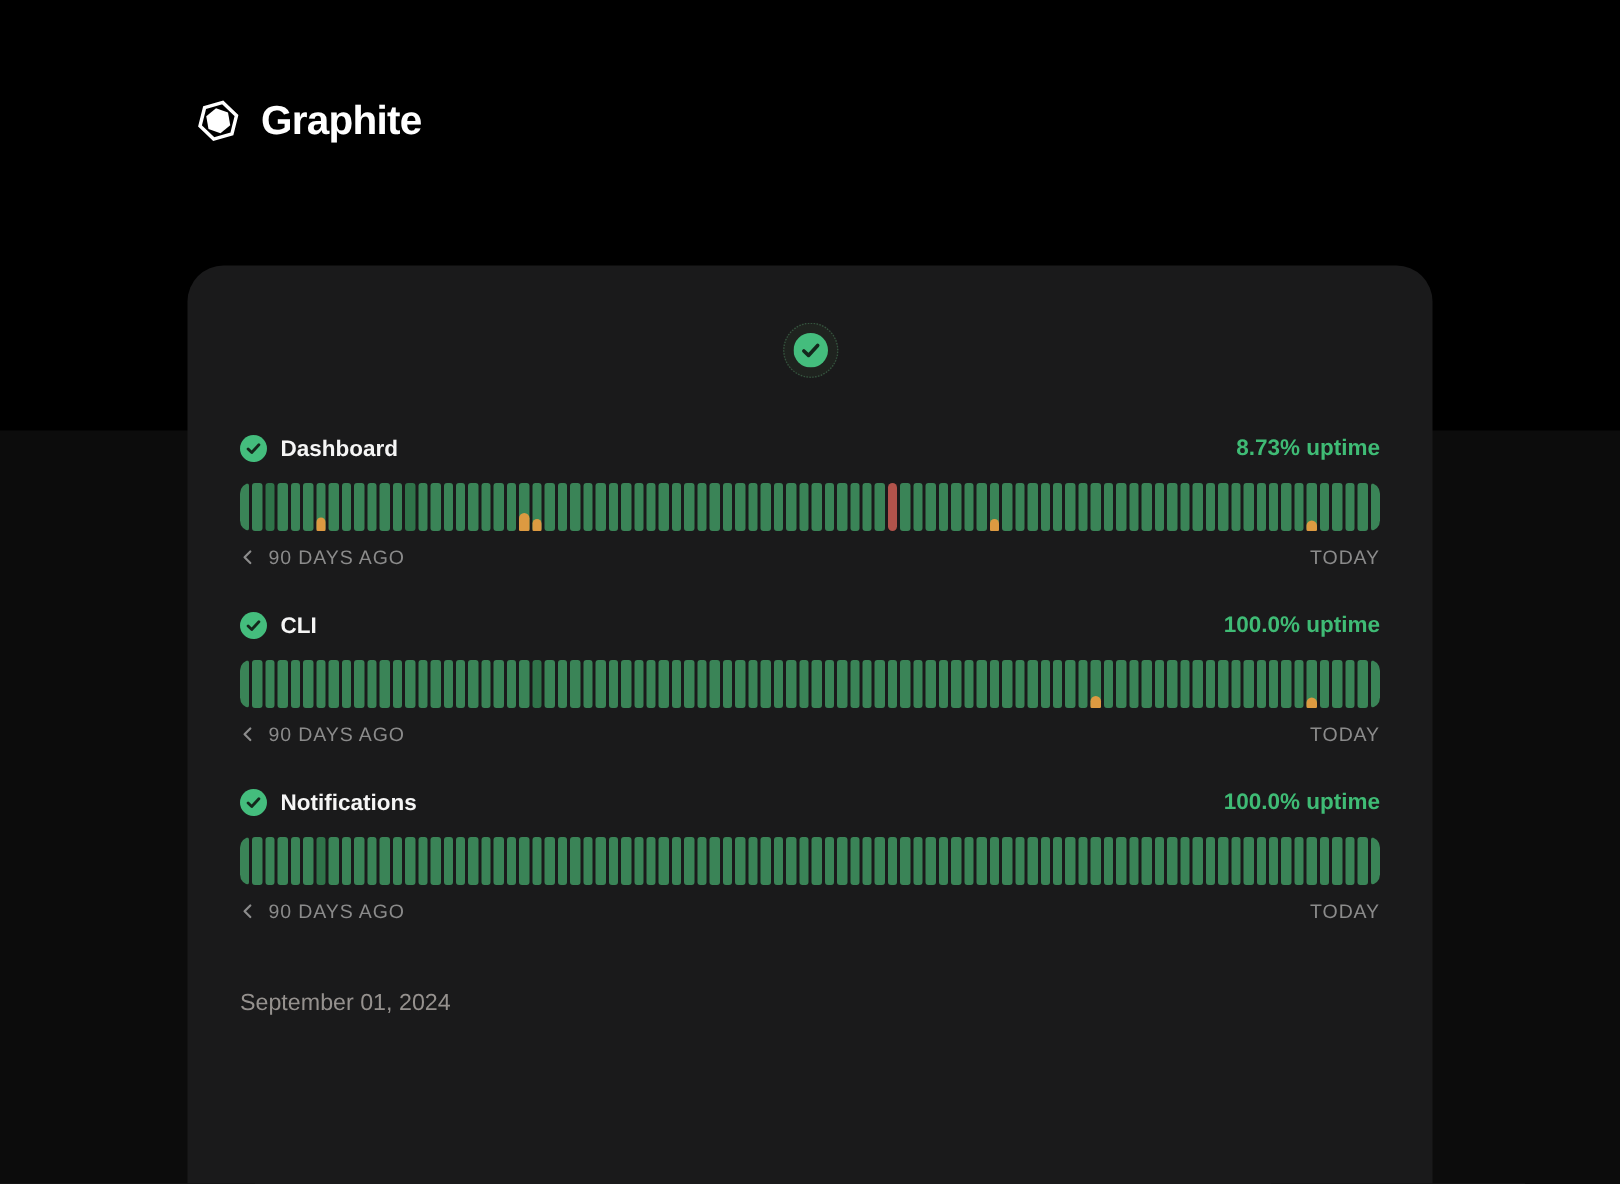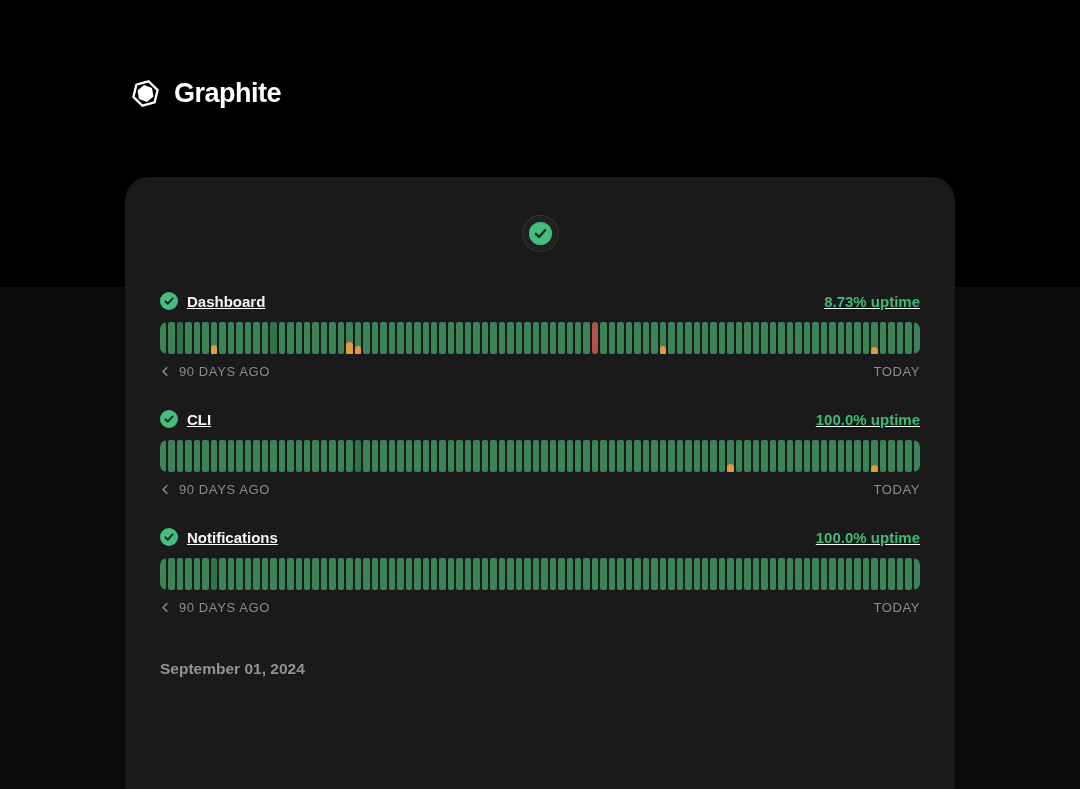--- a/index.html
+++ b/index.html
@@ -15,21 +15,21 @@
     top: 0; left: 0; right: 0;
     height: 287px;
     background: #000;
   }
 
   
   header {
     position: relative;
     display: flex;
     justify-content: space-between;
-    align-items: flex-end;
+    align-items: flex-start;
     padding: 65px 129px 0 130px;
     height: 109px;
   }
   .brand { display: flex; align-items: center; gap: 13px; cursor: pointer; }
   .logo { width: 31px; height: 31px; display: inline-flex; }
   .logo svg { width: 100%; height: 100%; }
   .brand-name {
     font-size: 27px;
     font-weight: 700;
     letter-spacing: -0.5px;
@@ -93,24 +93,23 @@
     font-weight: 700;
     letter-spacing: -0.2px;
     color: #fafafa;
   }
 
   
   .service { margin-bottom: 29px; }
   .service-header {
     display: flex;
     justify-content: space-between;
-    align-items: flex-end;
+    align-items: flex-start;
     height: 20px;
     margin-bottom: 12px;
-    text-decoration: underline;
   }
   .service-title { display: flex; align-items: center; gap: 9px; }
   .svc-icon { width: 18px; height: 18px; display: inline-flex; flex: none; }
   .svc-icon svg { width: 100%; height: 100%; }
   .svc-name { font-size: 15px; font-weight: 700; color: #f5f5f5; }
   .svc-uptime { font-size: 15px; font-weight: 700; color: #3fbb75; }
 
   .bars {
     display: flex;
     gap: 2px;
@@ -149,21 +148,21 @@
   .notices-heading {
     margin-top: 71px;
     font-size: 15px;
     font-weight: 500;
     letter-spacing: 1.4px;
     color: #dedcd9;
   }
   .notice-date {
     margin-top: 45px;
     font-size: 15.5px;
-    font-weight: 700;
+    font-weight: 400;
     color: #95918e;
   }
 </style>
 </head>
 <body>
 
 <div class="top-band"></div>
 
 <header>
   <div class="brand">

